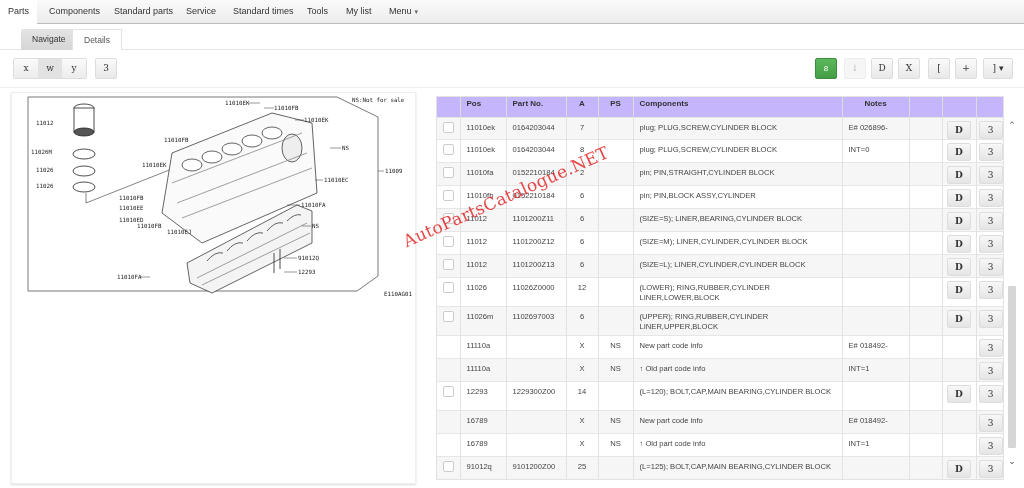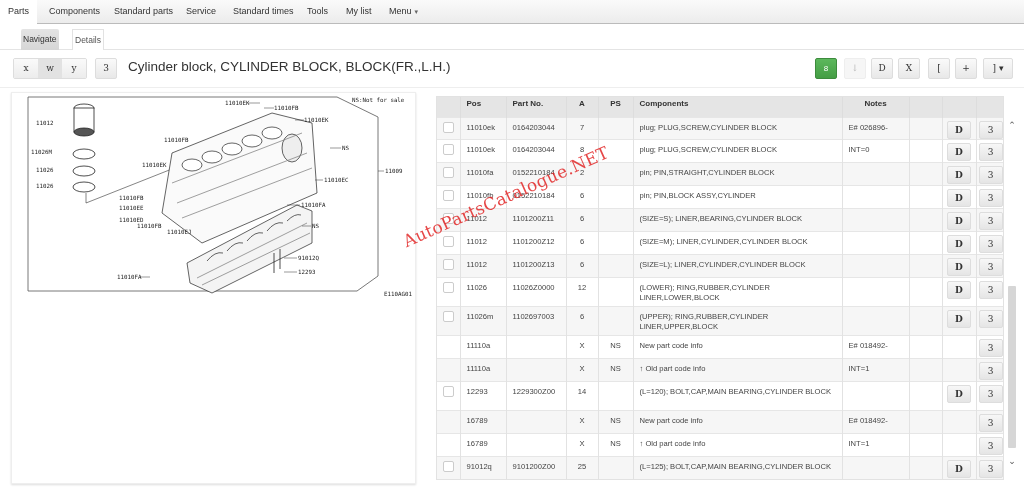--- a/index.html
+++ b/index.html
@@ -8,21 +8,21 @@
 
   
   .topnav { position: absolute; left: 0; top: 0; width: 1024px; height: 24px;
     background: linear-gradient(#fafafa, #ececec); border-bottom: 1px solid #bbb; }
   .topnav .tab { position: absolute; top: 0; height: 24px; line-height: 22px; font-size: 9px; color: #333; }
   .topnav .tab.active { background: #fff; border-bottom: 1px solid #fff; height: 25px; padding: 0 8px; left: 0; }
   .topnav .menu-caret { font-size: 7px; color: #666; margin-left: 3px; }
 
   
   .subtabs { position: absolute; top: 24px; left: 0; width: 1024px; height: 26px; border-bottom: 1px solid #e4e4e4; }
-  .subtab { position: absolute; top: 5px; height: 21px; line-height: 20px; font-size: 8.5px; padding: 0 2px; }
+  .subtab { position: absolute; top: 5px; height: 21px; line-height: 20px; font-size: 8.5px; padding: 0 11px; }
   .subtab.nav { left: 21px; background: linear-gradient(#e4e4e4, #d6d6d6); border-radius: 2px 2px 0 0; color: #333; }
   .subtab.det { left: 72px; background: #fff; border: 1px solid #e2e2e2; border-bottom: none; color: #555; }
 
   
   .toolbar { position: absolute; top: 50px; left: 0; width: 1024px; height: 38px; border-bottom: 1px solid #eee; }
   .xwy { position: absolute; left: 13px; top: 8px; height: 21px; display: flex; border: 1px solid #ddd; border-radius: 2px; overflow: hidden; }
   .xwy span { width: 24px; height: 19px; line-height: 19px; text-align: center; font-family: "DejaVu Serif", serif; font-size: 9px; background: linear-gradient(#fafafa, #ececec); color: #333; }
   .xwy span.sel { background: #e2e2e2; }
   .sq { position: absolute; top: 8px; height: 21px; width: 22px; line-height: 19px; text-align: center; font-family: "DejaVu Serif", serif; font-size: 9px;
     background: linear-gradient(#fafafa, #e8e8e8); border: 1px solid #ddd; border-radius: 2px; color: #333; }
@@ -31,21 +31,21 @@
   .sq.disabled { color: #bbb; background: #f6f6f6; border-color: #eee; }
 
   
   .diag-panel { position: absolute; left: 11px; top: 92px; width: 405px; height: 392px; border: 1px solid #eee; box-shadow: 0 1px 2px #ddd; background: #fff; }
   .diag-panel svg { position: absolute; left: 0; top: 0; }
   .lbl { font-family: "DejaVu Sans Mono", monospace; font-size: 5.8px; fill: #222; }
 
   
   .tbl-panel { position: absolute; left: 436px; top: 96px; width: 568px; height: 384px; border: 1px solid #e2e2e2; overflow: hidden; }
   table { border-collapse: collapse; width: 568px; table-layout: fixed; }
-  th { height: 20px; background: #e5e5e5; font-size: 8px; font-weight: bold; color: #333; text-align: left; border-right: 1px solid #ddd; padding: 2px 6px 0 6px; vertical-align: top; }
+  th { height: 20px; background: #c4b5fd; font-size: 8px; font-weight: bold; color: #333; text-align: left; border-right: 1px solid #ddd; padding: 2px 6px 0 6px; vertical-align: top; }
   td { font-size: 7.6px; color: #444; border-right: 1px solid #e2e2e2; border-top: 1px solid #e6e6e6; padding: 0 6px; vertical-align: top; padding-top: 5px; line-height: 10px; }
   tr.odd td { background: #f6f6f6; }
   tr.even td { background: #fff; }
   td.c { text-align: center; padding-left: 0; padding-right: 0; }
   .chk { display: inline-block; width: 11px; height: 11px; border: 1px solid #ccc; border-radius: 2px; background: #fff; margin-top: -1px; }
   .btn { display: inline-block; width: 24px; height: 18px; line-height: 17px; text-align: center; font-family: "DejaVu Serif", serif; font-size: 9px;
     background: linear-gradient(#f7f7f7, #e5e5e5); border: 1px solid #ddd; border-radius: 2px; color: #333; margin-top: -2px; }
   .btn.d { font-weight: bold; }
 
   .scrollbar { position: absolute; left: 1004px; top: 118px; width: 16px; height: 352px; }
@@ -77,21 +77,20 @@
   <span class="subtab det">Details</span>
 </div>
 
 <div class="toolbar">
   <div class="xwy">
     <span>x</span>
     <span class="sel">w</span>
     <span>y</span>
   </div>
   <span class="sq" style="left:95px">3</span>
-  <span class="title">Cylinder block, CYLINDER BLOCK, BLOCK(FR.,L.H.)</span>
 
   <span class="sq green" style="left:815px">8</span>
   <span class="sq disabled" style="left:844px">↓</span>
   <span class="sq" style="left:871px">D</span>
   <span class="sq" style="left:898px">X</span>
   <span class="sq" style="left:928px">[</span>
   <span class="sq" style="left:955px">+</span>
   <span class="sq" style="left:983px; width:30px">] ▾</span>
 </div>
 

